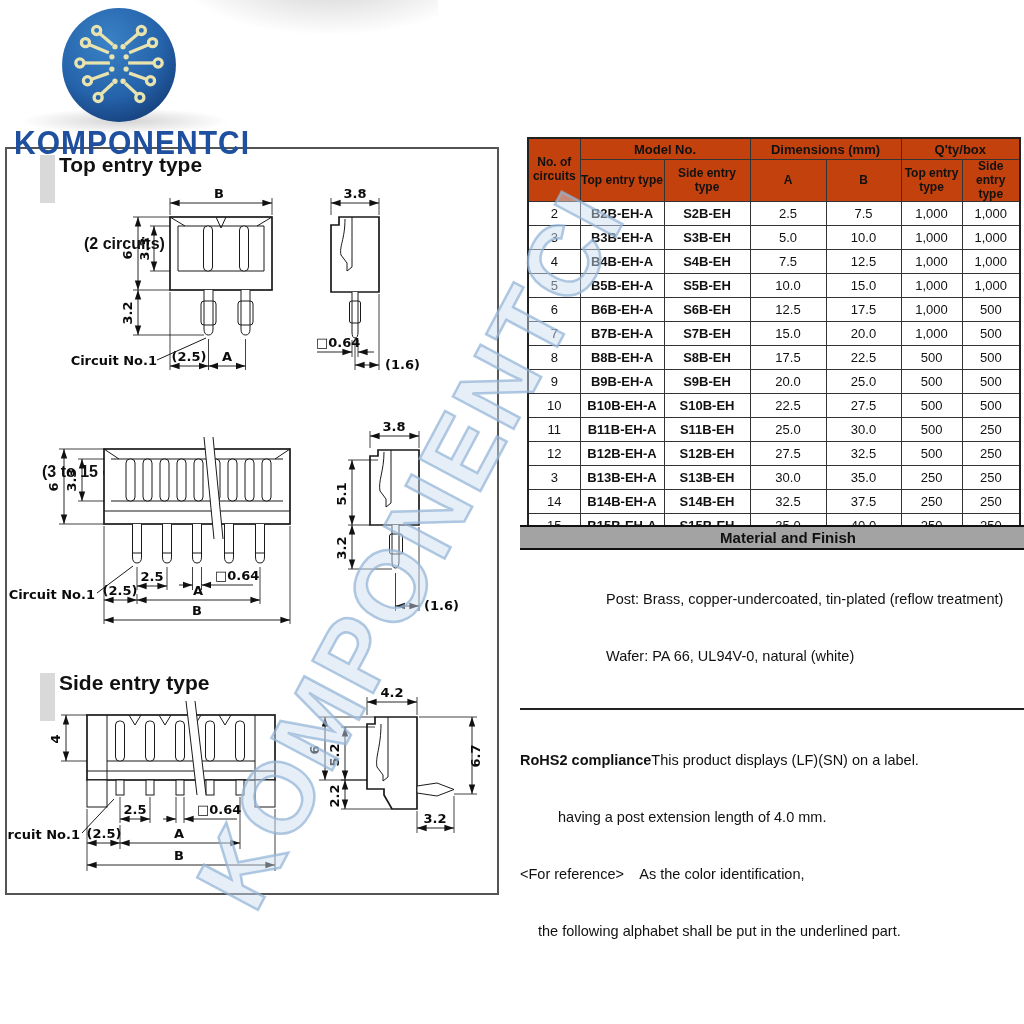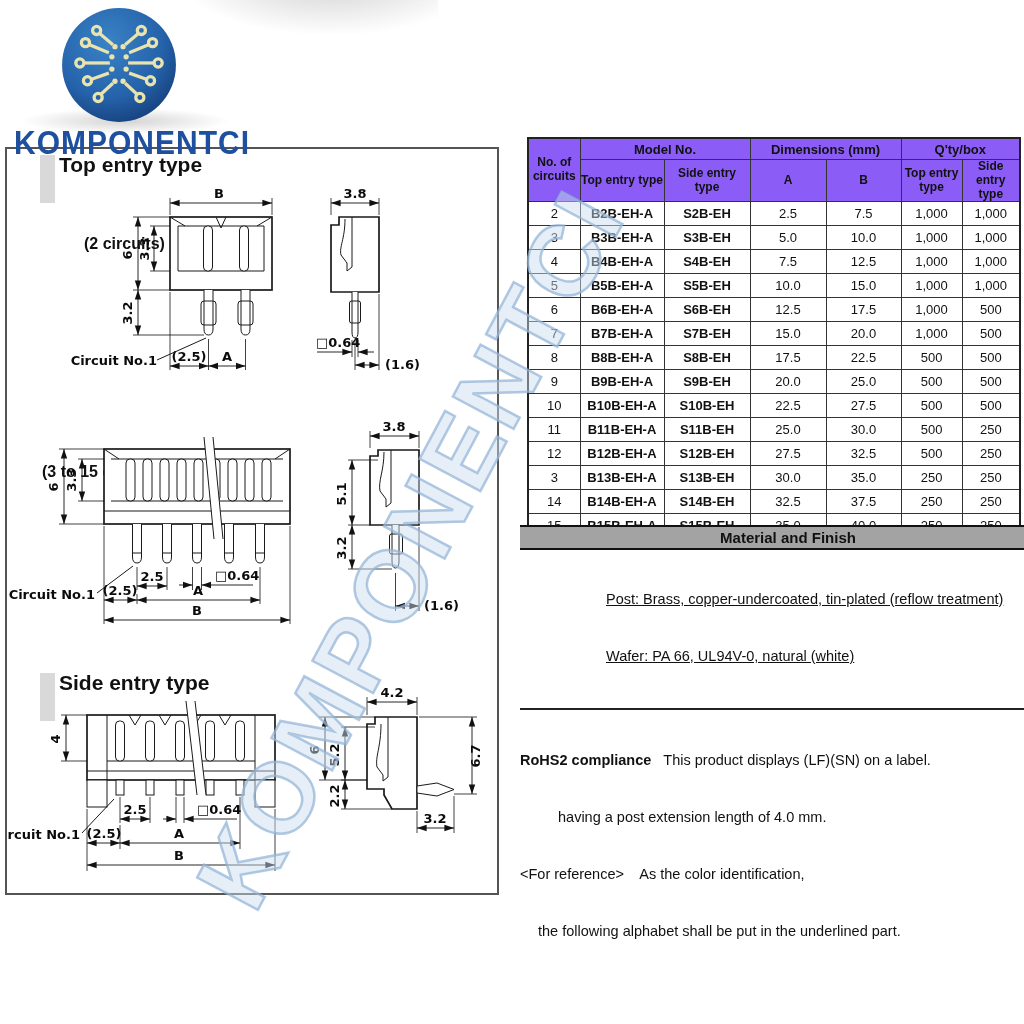--- a/index.html
+++ b/index.html
@@ -25,37 +25,37 @@
 
   
   #watermark{left:20px;top:502px;width:770px;text-align:center;font-size:100px;font-weight:bold;
     letter-spacing:4px;color:rgba(203,220,238,0.48);-webkit-text-stroke:2.5px rgba(147,180,215,0.72);
     transform:rotate(-62deg);z-index:30;pointer-events:none;white-space:nowrap;}
 
   
   #spec-table{left:527px;top:137px;width:492px;border-collapse:collapse;table-layout:fixed;
     font-size:13px;border:2px solid #222;}
   #spec-table th,#spec-table td{border:1px solid #333;text-align:center;padding:0;overflow:hidden;}
-  #spec-table thead th{background:#8b5cf6;font-weight:600;}
+  #spec-table thead th{background:#c2410c;font-weight:600;}
   .th1{height:20px;font-size:13px;}
   .th2{height:36px;font-size:12px;line-height:1.15;}
   #spec-table tbody td{height:23px;}
   td.c-m{font-weight:bold;font-size:13px;}
 
   
   #mat-bar{left:520px;top:525px;width:536px;height:25px;box-sizing:border-box;background:#a3a3a3;
     border-top:2px solid #111;border-bottom:2px solid #111;text-align:center;
     font-weight:bold;font-size:15px;line-height:21px;}
   #notes{left:520px;top:552px;width:504px;font-size:14.5px;line-height:19px;white-space:pre-wrap;}
   #notes .rule{border-top:2px solid #222;margin:4px 0 3px 0;height:0;}
-  .ind1{padding-left:86px;text-decoration:underline;}
+  .ind1{padding-left:86px;}
   .ind2{padding-left:38px;}
   .ind3{padding-left:18px;}
   .bold{font-weight:bold;}
-  .gap{margin-left:12px;}
+  .gap{}
 
   
   .oln{fill:#fff;stroke:#1a1a1a;stroke-width:1.7;stroke-linejoin:miter;}
   .det{fill:#fff;stroke:#1a1a1a;stroke-width:1;}
   .ln{fill:none;stroke:#1a1a1a;stroke-width:1;}
   .ext{stroke:#111;stroke-width:0.8;fill:none;}
   .dml{stroke:#111;stroke-width:0.9;fill:none;}
   .wm{fill:#fff;stroke:none;}
   text.dim{font-family:"DejaVu Sans",sans-serif;font-size:13px;font-weight:600;fill:#0b0b0b;text-anchor:middle;}
   text.dim.st{text-anchor:start;} text.dim.en{text-anchor:end;}

